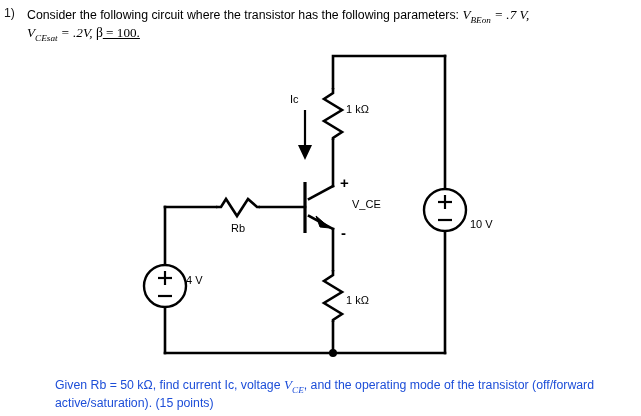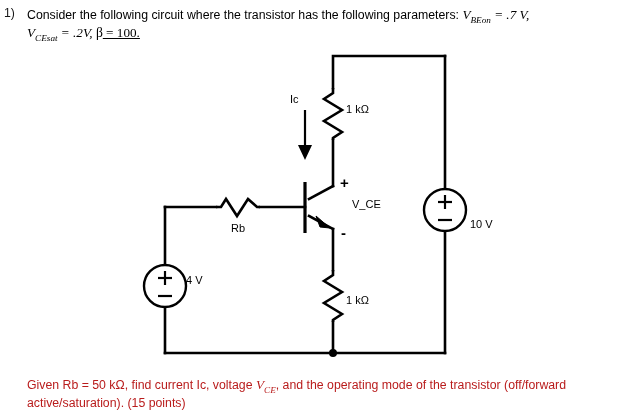--- a/index.html
+++ b/index.html
@@ -65,21 +65,22 @@
   .foot {
     position: absolute;
     left: 27px;
     width: 610px;
   }
   .foot-row {
     position: absolute;
     font-size: 12.3px;
     line-height: 18px;
     white-space: nowrap;
-    color: #b91c1c;
+    color: #1d4ed8;
+    margin-left: 28px;
   }
   .fline1 { left: 0; top: 376px; }
   .fline2 { left: 0; top: 394px; }
 
   
   #circuit {
     position: absolute;
     left: 0;
     top: 0;
   }

